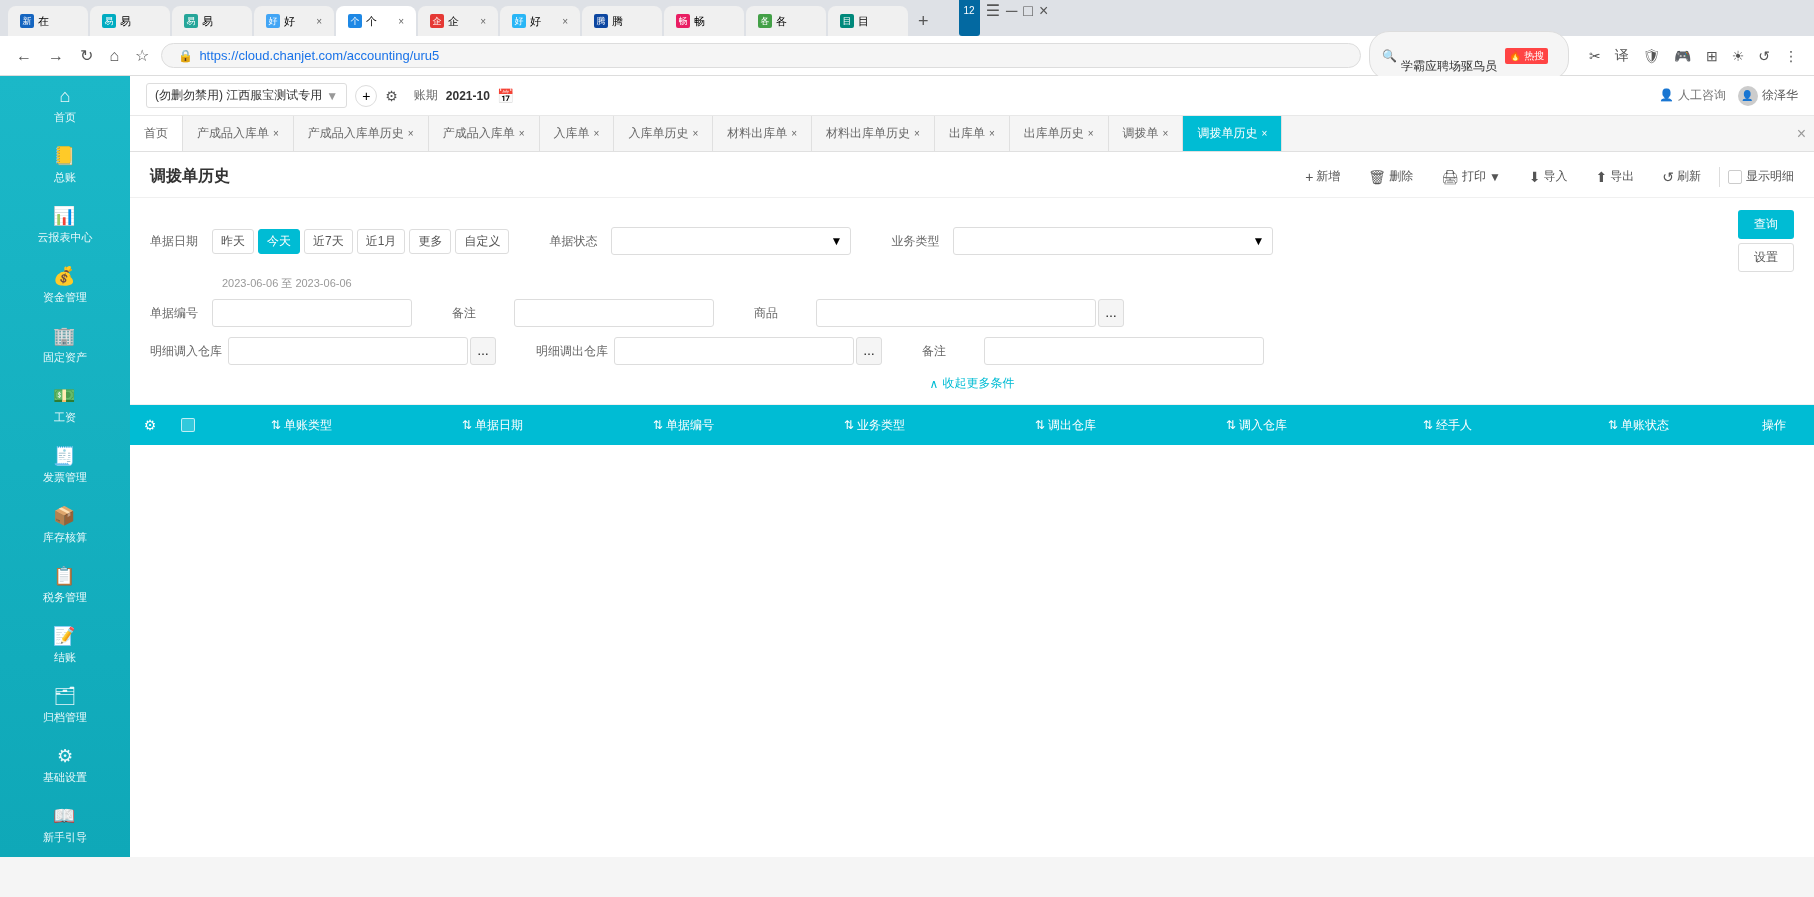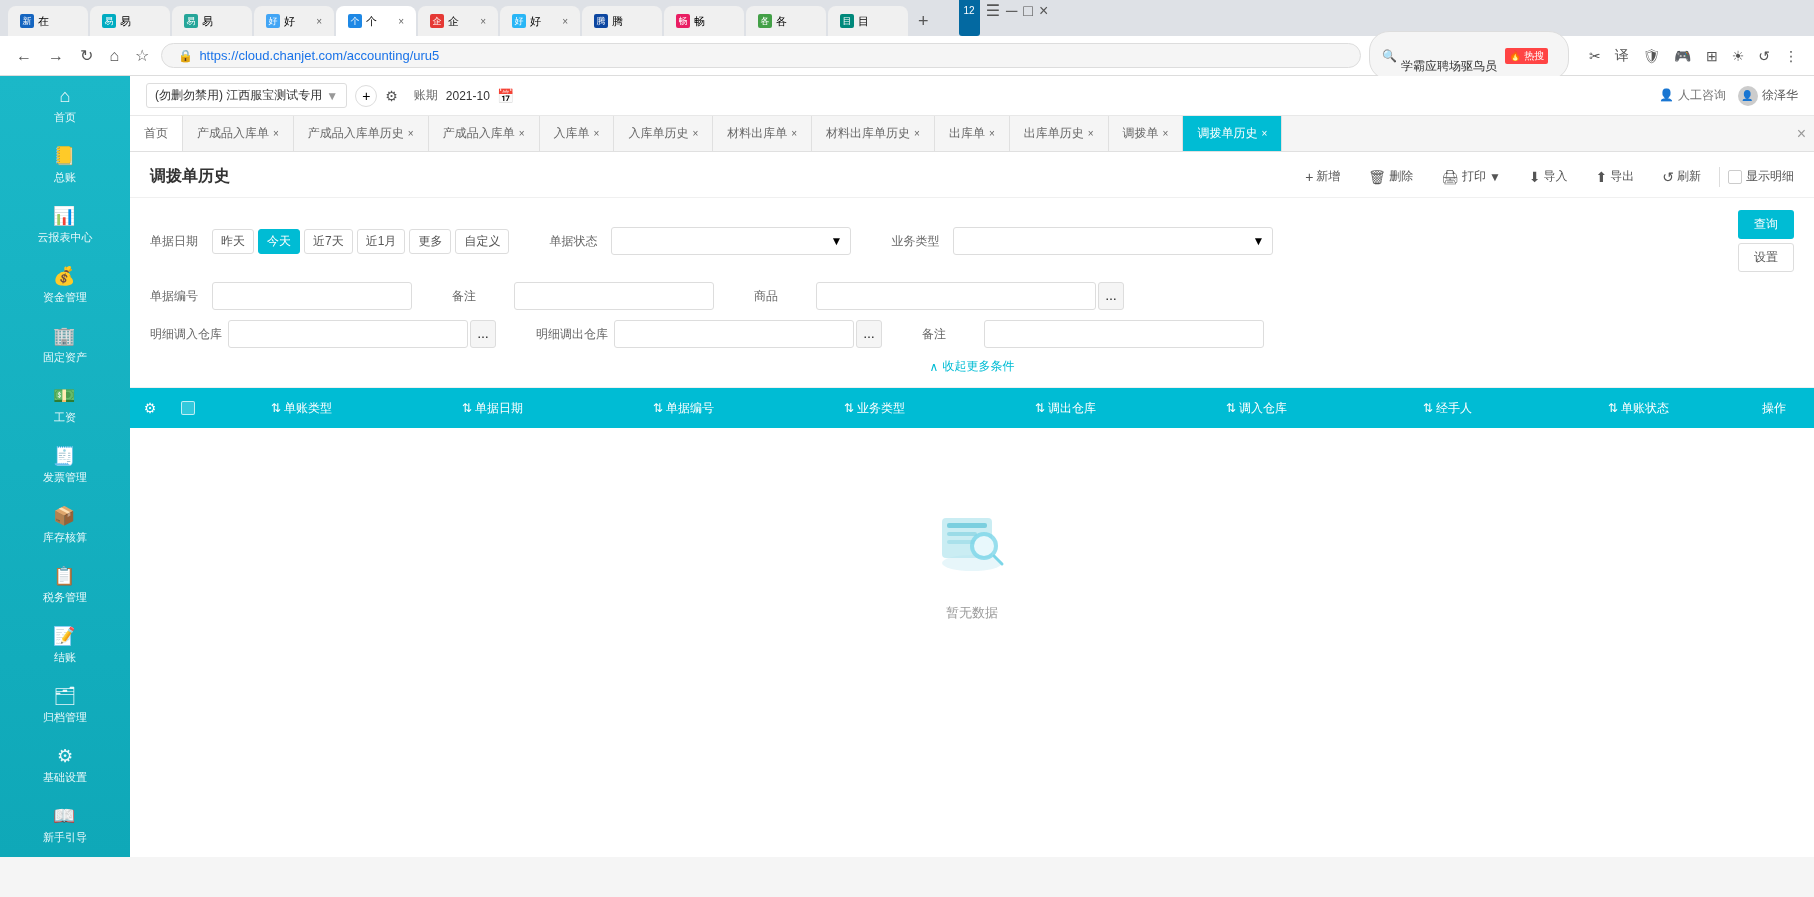--- a/index.html
+++ b/index.html
@@ -251,21 +251,21 @@
   <div class="main-content">
 
     <div class="top-bar">
       <div class="company-selector">
         <span>(勿删勿禁用) 江西服宝测试专用</span>
         <span class="arrow">▼</span>
       </div>
       <button style="background:none;border:1px solid #ddd;border-radius:50%;width:22px;height:22px;cursor:pointer;font-size:14px;display:flex;align-items:center;justify-content:center;">+</button>
       <button style="background:none;border:none;cursor:pointer;font-size:14px;color:#555;">⚙</button>
       <span style="font-size:12px;color:#666;margin-left:8px;">账期</span>
-      <span style="font-size:12px;color:#333;font-weight:normal;">2021-10</span>
+      <span style="font-size:12px;color:#333;font-weight:bold;">2021-10</span>
       <span style="font-size:14px;color:#00bcd4;cursor:pointer;">📅</span>
       <div class="top-bar-right">
         <span style="font-size:12px;color:#737373;cursor:pointer;">
           <span>👤</span>
           <span>人工咨询</span>
         </span>
         <span style="font-size:12px;color:#555;cursor:pointer;display:flex;align-items:center;gap:4px;">
           <span style="width:20px;height:20px;background:#ccc;border-radius:50%;display:inline-flex;align-items:center;justify-content:center;font-size:10px;">👤</span>
           <span>徐泽华</span>
         </span>
@@ -393,20 +393,23 @@
               <span>▼</span>
             </div>
           </div>
 
           <div class="filter-actions" style="margin-left:auto;">
             <button class="query-btn">查询</button>
             <button class="setting-btn">设置</button>
           </div>
         </div>
 
+        <div style="margin-left:72px;margin-top:-6px;margin-bottom:8px;font-size:11px;color:#999;">
+          <span>2023-06-06 至 2023-06-06</span>
+        </div>
 
         <div class="filter-row">
 
           <div class="filter-item">
             <span class="filter-label">单据编号</span>
             <input class="filter-input" type="text" style="">
           </div>
 
           <div class="filter-item" style="margin-left:20px;">
             <span class="filter-label">备注</span>
@@ -486,29 +489,16 @@
             <span>⇅</span>
             <span>经手人</span>
           </div>
           <div class="th-cell">
             <span>⇅</span>
             <span>单账状态</span>
           </div>
           <div class="th-actions">操作</div>
         </div>
 
-        <div class="empty-state">
-          <svg class="empty-icon" viewBox="0 0 100 100">
-            <ellipse cx="50" cy="75" rx="30" ry="8" fill="#d0eef5" opacity="0.5"></ellipse>
-            <rect x="20" y="30" width="50" height="40" rx="4" fill="#b3e5ee" opacity="0.7"></rect>
-            <rect x="25" y="35" width="40" height="5" rx="2" fill="#7bcfdf"></rect>
-            <rect x="25" y="44" width="30" height="4" rx="2" fill="#7bcfdf" opacity="0.6"></rect>
-            <rect x="25" y="52" width="35" height="4" rx="2" fill="#7bcfdf" opacity="0.4"></rect>
-            <circle cx="62" cy="58" r="14" fill="#7dd6e8" opacity="0.8"></circle>
-            <circle cx="62" cy="58" r="10" fill="#e8f8fc"></circle>
-            <line x1="72" y1="68" x2="80" y2="76" stroke="#7dd6e8" stroke-width="3" stroke-linecap="round"></line>
-          </svg>
-          <span class="empty-text">暂无数据</span>
-        </div>
       </div>
     </div>
   </div>
 </div>
 
 </body></html>

